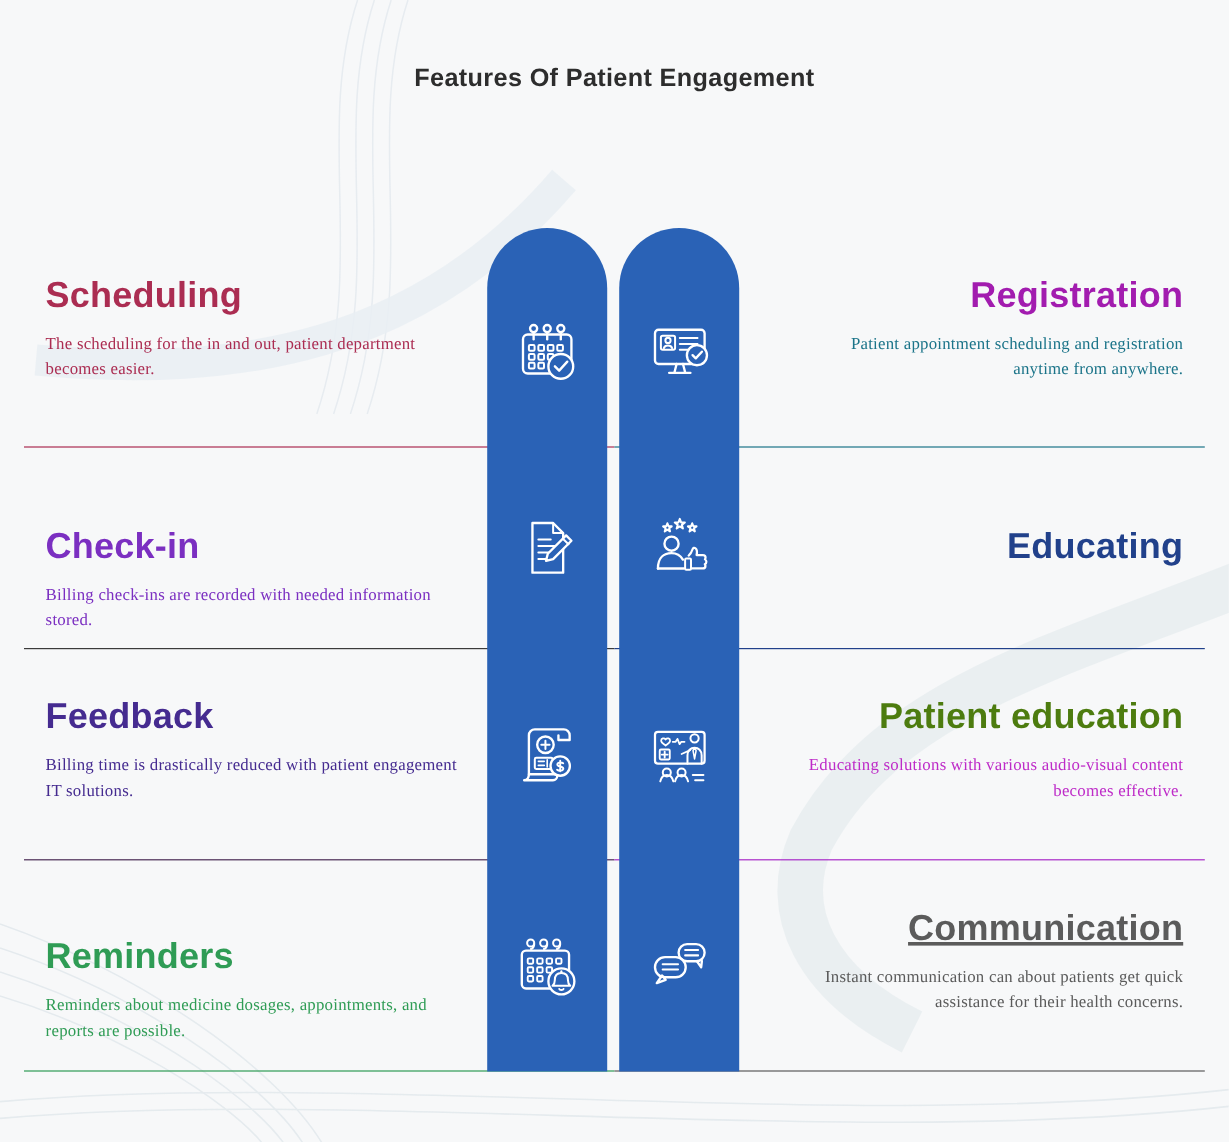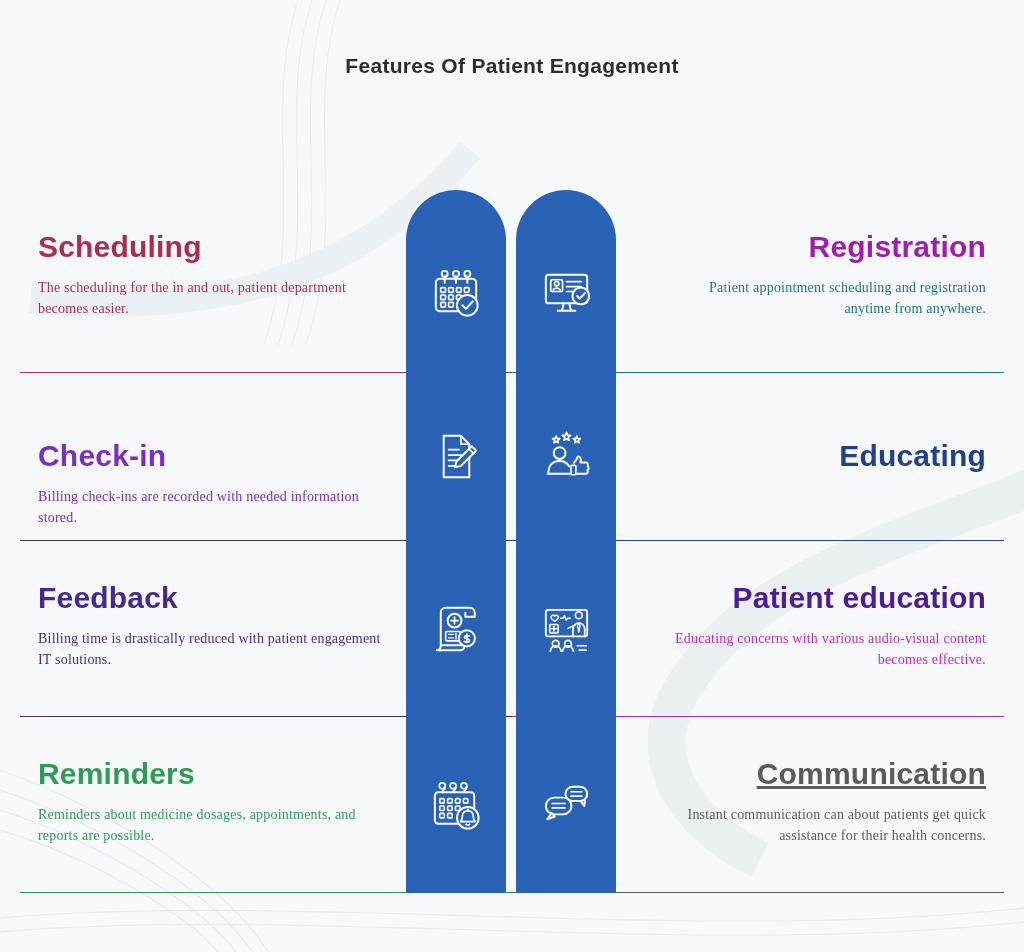--- a/index.html
+++ b/index.html
@@ -29,21 +29,21 @@
   .r4{top:717px;height:176px;}
 
   .divider{position:absolute;bottom:0;height:1.5px;z-index:1;}
   .divider.dl{left:20px;width:492px;}
   .divider.dr{left:512px;width:492px;}
 
   .feature{position:absolute;top:40px;z-index:3;}
   .feature.left{left:38px;width:358px;text-align:left;}
   .feature.right{right:38px;width:320px;text-align:right;}
   .r2 .feature{top:34px;margin-top:32px;}
-  .r4 .feature.left{width:330px;}
+  .r4 .feature.left{width:330px;margin-top:24px;}
   .feat-heading{margin:0 0 13px 0;font-size:30px;font-weight:700;letter-spacing:.2px;}
   .feat-desc{margin:0;font-size:14px;line-height:1.52;letter-spacing:.2px;font-family:Liberation Serif, serif;}
 
   
   .pill{
     position:absolute;top:190px;width:100px;height:703px;
     background:var(--pill,#2a62b6);
     border-radius:52px 52px 0 0;
     z-index:2;display:flex;flex-direction:column;
   }
@@ -107,22 +107,22 @@
   <div class="divider dl" style="background: rgb(59, 59, 59);"></div>
   <div class="divider dr" style="background: rgb(33, 65, 139);"></div>
 </div>
 
 <div class="row r3">
   <div class="feature left">
     <h2 class="feat-heading" style="color: rgb(69, 43, 144);">Feedback</h2>
     <p class="feat-desc" style="color: rgb(69, 43, 144);">Billing time is drastically reduced with patient engagement IT solutions.</p>
   </div>
   <div class="feature right">
-    <h2 class="feat-heading" style="color: #4c1d95;">Patient education</h2>
-    <p class="feat-desc" style="color: rgb(190, 43, 200);">Educating concerns with various audio-visual content becomes effective.</p>
+    <h2 class="feat-heading" style="color: #4d7c0f;">Patient education</h2>
+    <p class="feat-desc" style="color: rgb(190, 43, 200);">Educating solutions with various audio-visual content becomes effective.</p>
   </div>
   <div class="divider dl" style="background: rgb(74, 43, 85);"></div>
   <div class="divider dr" style="background: rgb(168, 43, 200);"></div>
 </div>
 
 <div class="row r4">
   <div class="feature left">
     <h2 class="feat-heading" style="color: rgb(47, 156, 85);">Reminders</h2>
     <p class="feat-desc" style="color: rgb(47, 156, 85);">Reminders about medicine dosages, appointments, and reports are possible.</p>
   </div>

